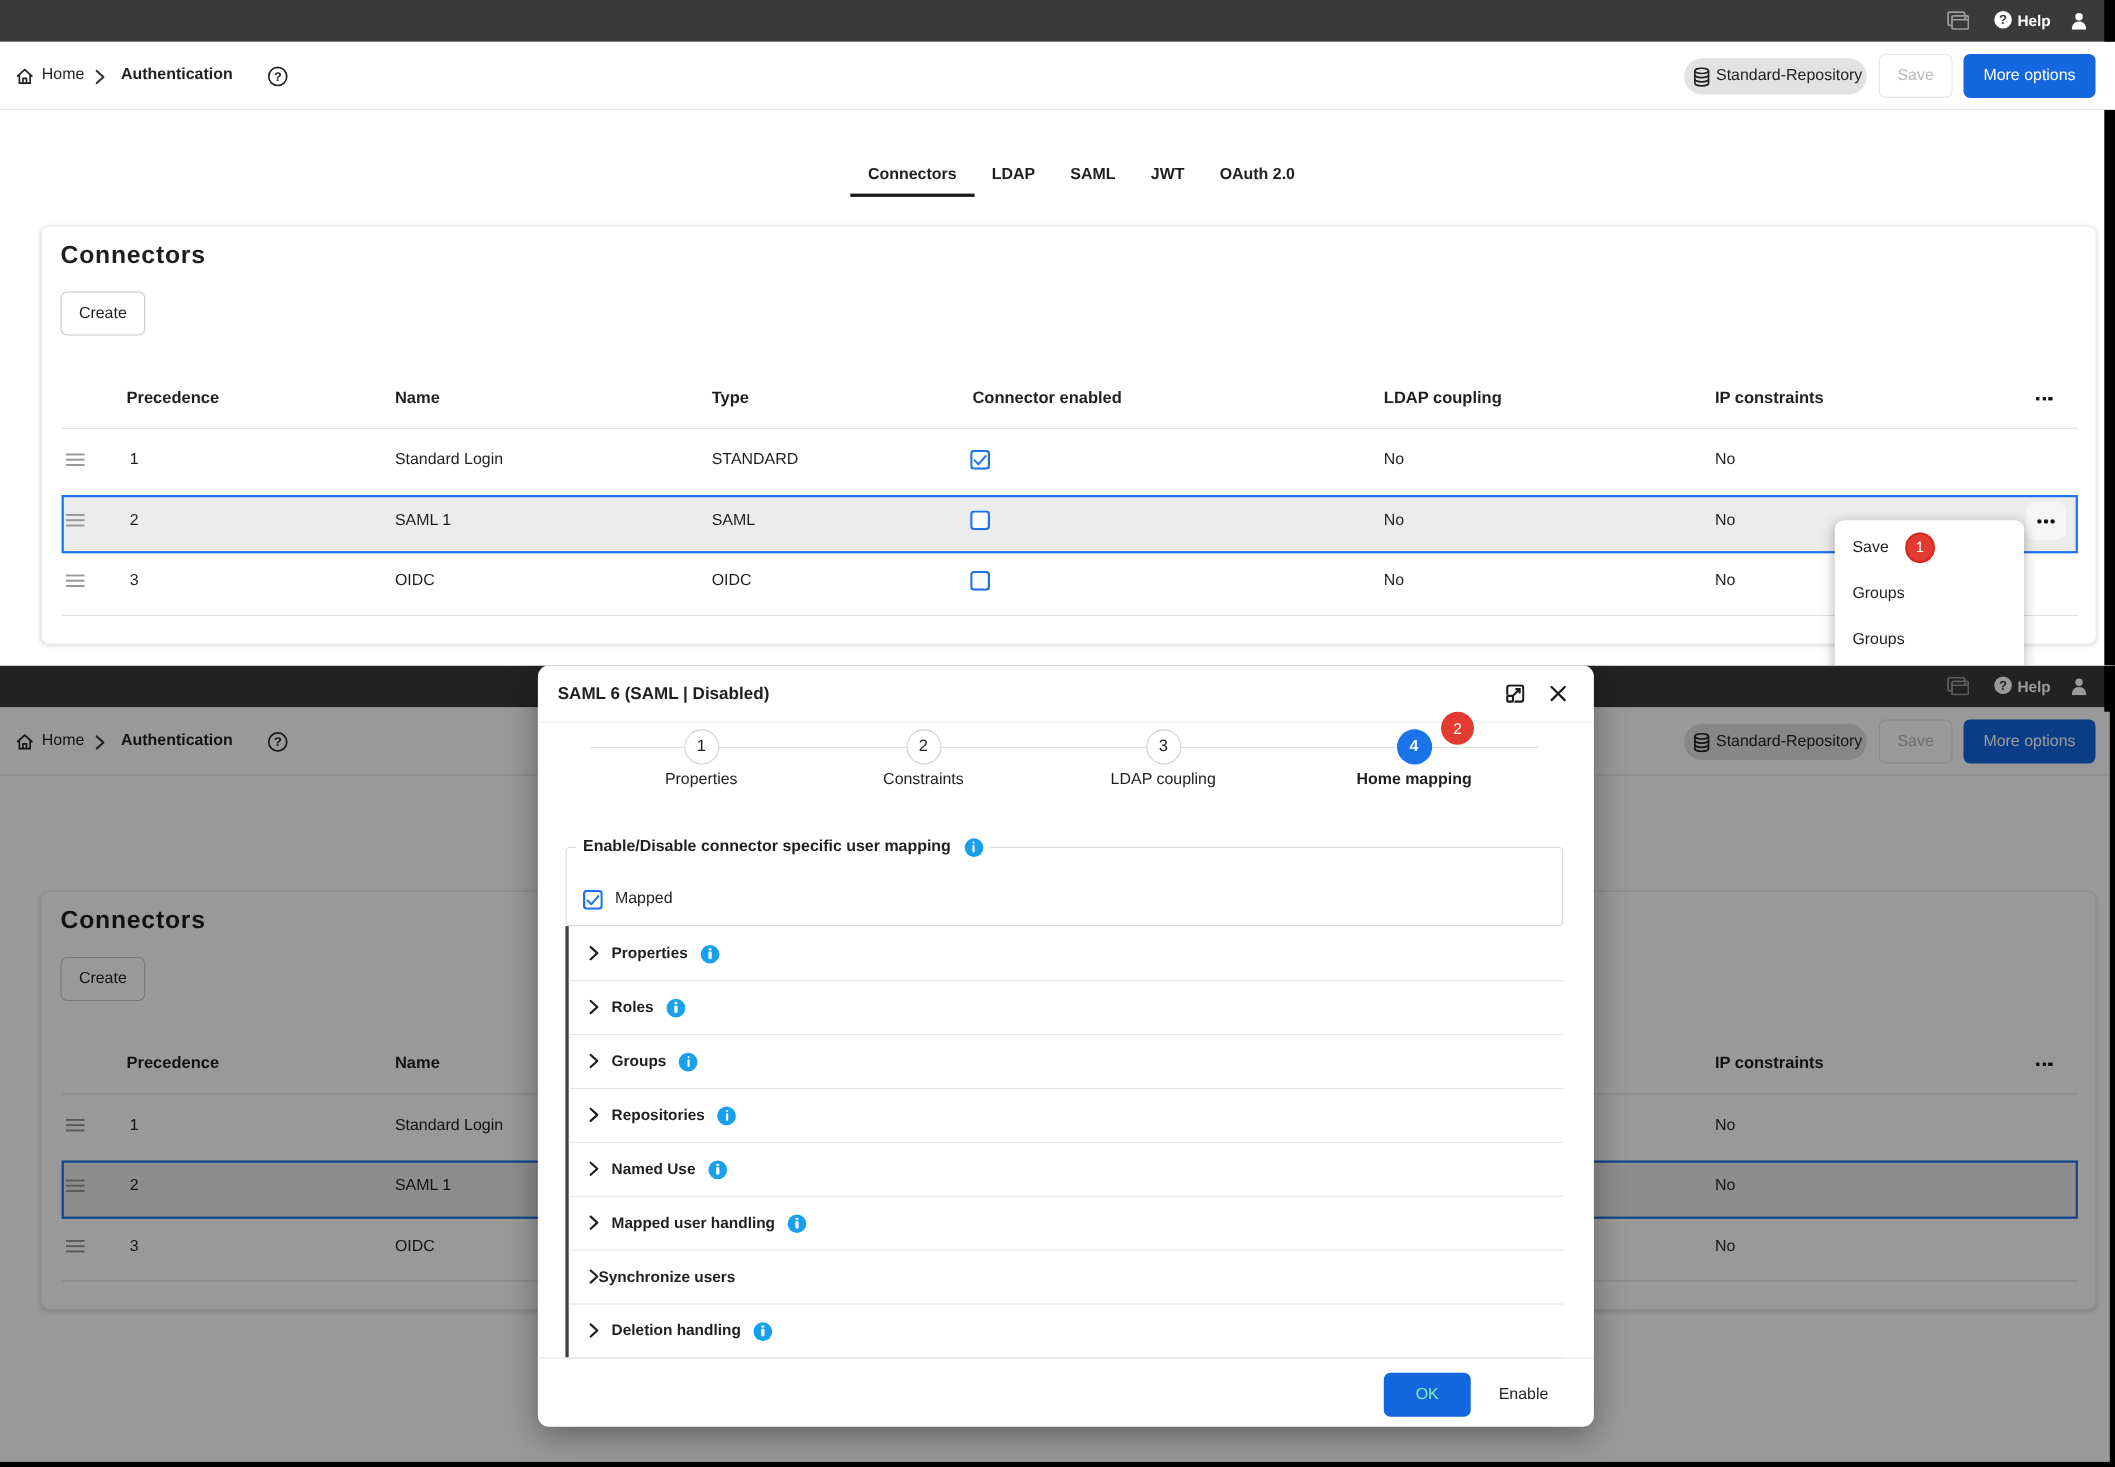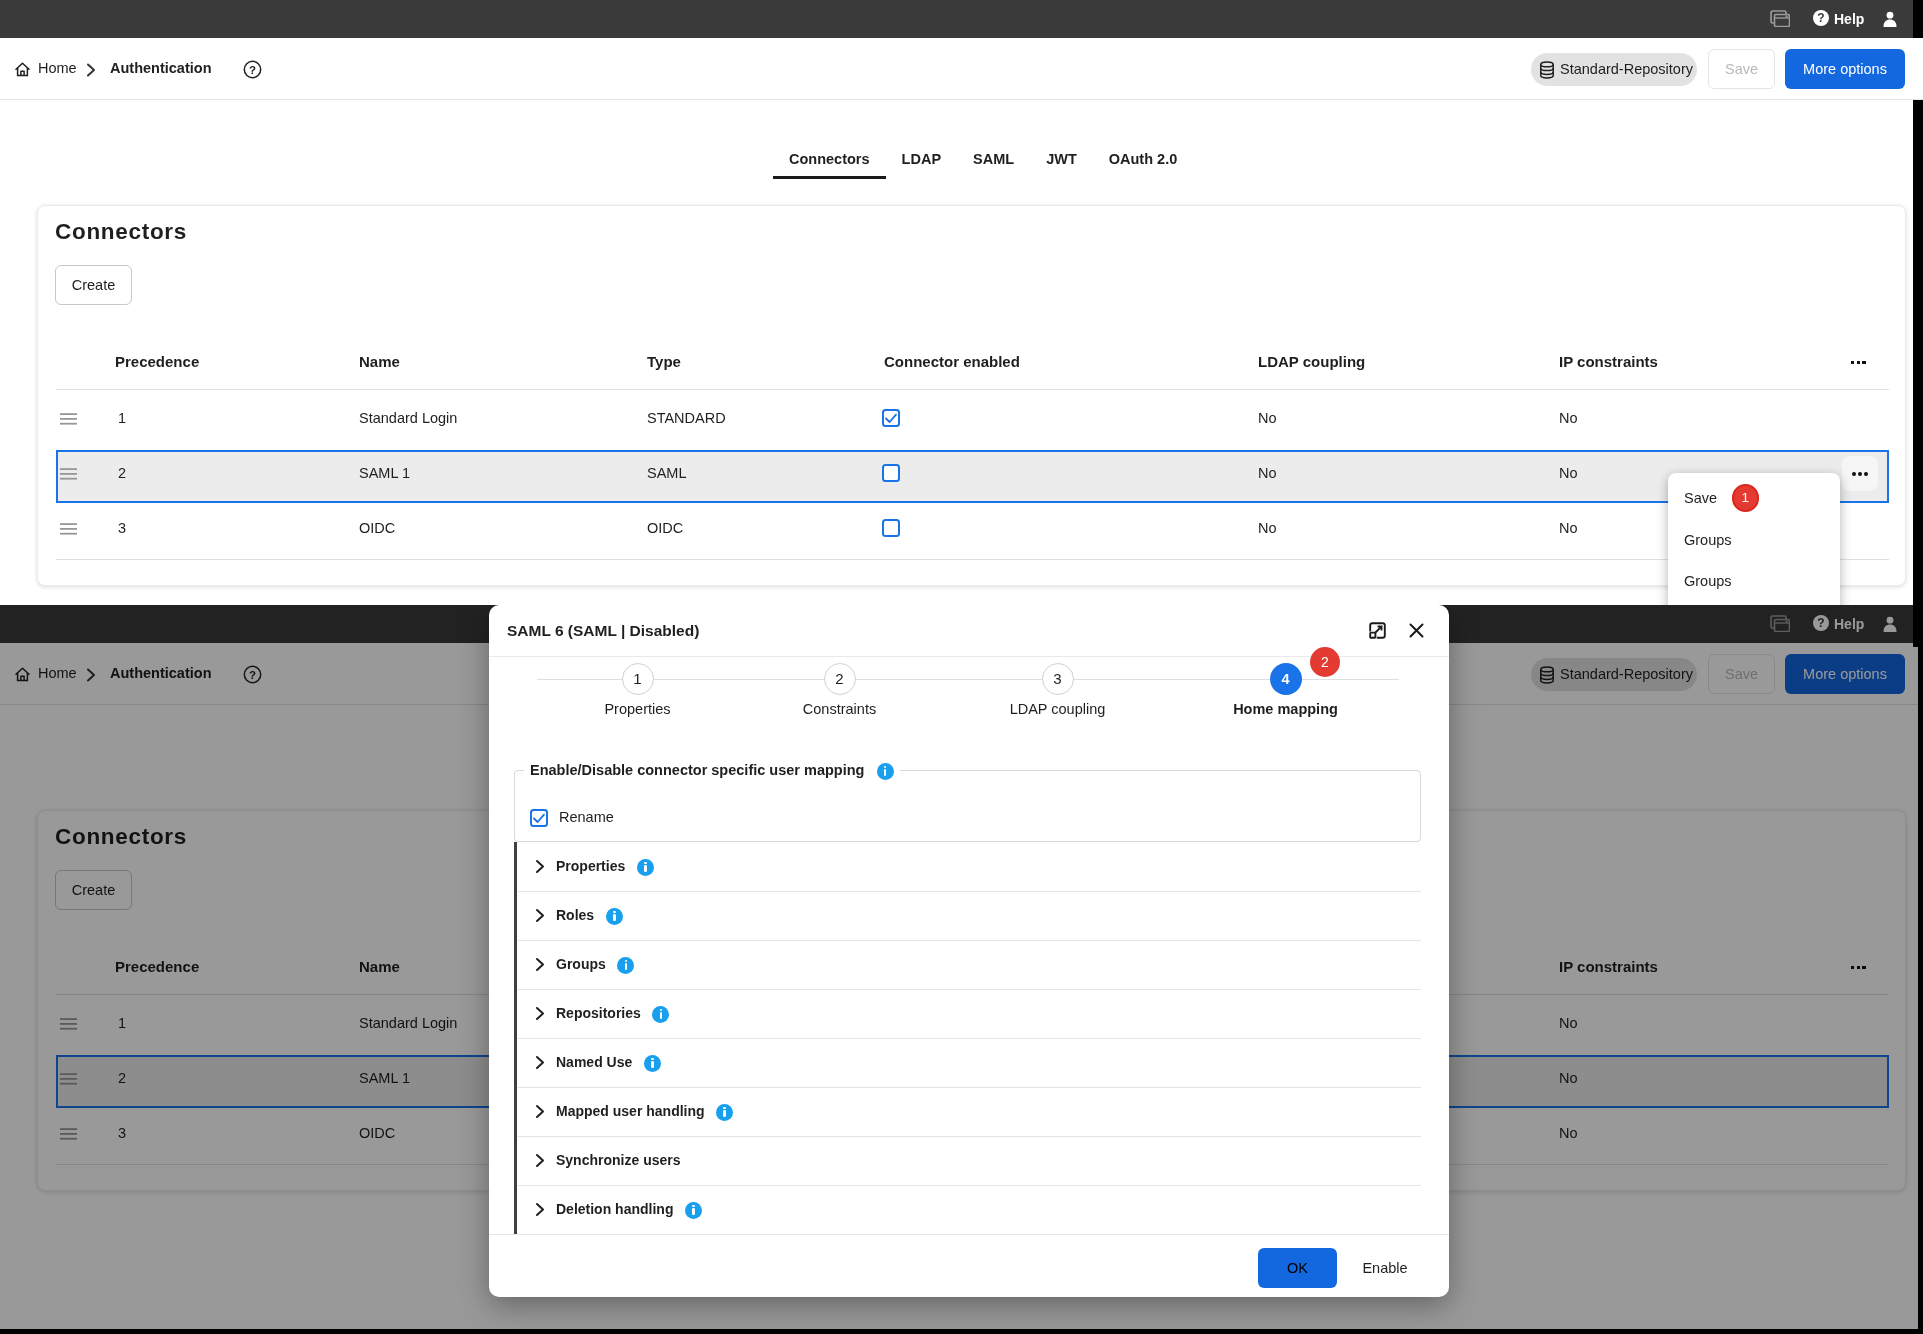--- a/index.html
+++ b/index.html
@@ -253,21 +253,21 @@
       <div style="position:absolute;left:478.5px;top:96px;width:180px;text-align:center;font-size:14.5px">LDAP coupling</div>
       <div style="position:absolute;left:780.5px;top:58px;width:32px;height:32px;border-radius:50%;background:#1a73e8;color:#fff;text-align:center;line-height:32px;font-size:14.5px;font-weight:bold">4</div>
       <div style="position:absolute;left:706.5px;top:96px;width:180px;text-align:center;font-weight:bold;font-size:14.5px">Home mapping</div>
       <div style="position:absolute;left:821px;top:41.5px;width:30px;height:30px;border-radius:50%;background:#e33b32;color:#fff;text-align:center;line-height:30px;font-size:14px">2</div>
       <div style="position:absolute;left:25px;top:165px;width:907px;height:72px;border:1px solid #d8d8d8;border-radius:4px;box-sizing:border-box"></div>
       <div style="position:absolute;left:35px;top:154px;background:#fff;padding:0 6px;height:22px;line-height:22px;font-weight:bold;font-size:14.5px">Enable/Disable connector specific user mapping&nbsp;&nbsp; <span style="display:inline-block;width:17px;height:17px;border-radius:50%;background:#18a0ef;position:relative;vertical-align:middle"><span style="position:absolute;left:50%;top:3px;width:2.6px;height:2.6px;margin-left:-1.3px;border-radius:50%;background:#fff"></span><span style="position:absolute;left:50%;top:6.6px;width:2.6px;height:7px;margin-left:-1.3px;border-radius:1.3px;background:#fff"></span></span></div>
       <div style="position:absolute;left:41px;top:204px;"><svg width="18" height="18" viewBox="0 0 18 18" style="">
           <rect x="1" y="1" width="16" height="16" rx="2.5" fill="#fff" stroke="#1a73e8" stroke-width="2"></rect>
           <path d="M4 9.5 L7.6 13 L14 5.6" fill="none" stroke="#1a73e8" stroke-width="1.8" stroke-linecap="round" stroke-linejoin="round"></path>
         </svg></div>
-      <div style="position:absolute;left:70px;top:202px;height:21px;line-height:21px;font-size:14.5px">Rename</div>
+      <div style="position:absolute;left:70px;top:202px;height:21px;line-height:21px;font-size:14.5px">Mapped</div>
       <div style="position:absolute;left:24.5px;top:237px;width:3.5px;height:392px;background:#3f3f3f"></div>
       <div style="position:absolute;left:46px;top:254px"><svg width="10" height="15" viewBox="0 0 10 15" style="">
           <path d="M2 2 L8 7.5 L2 13" fill="none" stroke="#1f1f1f" stroke-width="2" stroke-linecap="round" stroke-linejoin="round"></path>
         </svg></div>
       <div style="position:absolute;left:67px;top:251px;height:21px;line-height:21px;font-weight:bold;font-size:14px">Properties&nbsp;&nbsp; <span style="display:inline-block;width:17px;height:17px;border-radius:50%;background:#18a0ef;position:relative;vertical-align:middle"><span style="position:absolute;left:50%;top:3px;width:2.6px;height:2.6px;margin-left:-1.3px;border-radius:50%;background:#fff"></span><span style="position:absolute;left:50%;top:6.6px;width:2.6px;height:7px;margin-left:-1.3px;border-radius:1.3px;background:#fff"></span></span></div>
       <div style="position:absolute;left:29px;top:286px;width:903px;height:1px;background:#e4e4e4"></div>
       <div style="position:absolute;left:46px;top:303px"><svg width="10" height="15" viewBox="0 0 10 15" style="">
           <path d="M2 2 L8 7.5 L2 13" fill="none" stroke="#1f1f1f" stroke-width="2" stroke-linecap="round" stroke-linejoin="round"></path>
         </svg></div>
       <div style="position:absolute;left:67px;top:300px;height:21px;line-height:21px;font-weight:bold;font-size:14px">Roles&nbsp;&nbsp; <span style="display:inline-block;width:17px;height:17px;border-radius:50%;background:#18a0ef;position:relative;vertical-align:middle"><span style="position:absolute;left:50%;top:3px;width:2.6px;height:2.6px;margin-left:-1.3px;border-radius:50%;background:#fff"></span><span style="position:absolute;left:50%;top:6.6px;width:2.6px;height:7px;margin-left:-1.3px;border-radius:1.3px;background:#fff"></span></span></div>
@@ -288,24 +288,24 @@
       <div style="position:absolute;left:67px;top:447px;height:21px;line-height:21px;font-weight:bold;font-size:14px">Named Use&nbsp;&nbsp; <span style="display:inline-block;width:17px;height:17px;border-radius:50%;background:#18a0ef;position:relative;vertical-align:middle"><span style="position:absolute;left:50%;top:3px;width:2.6px;height:2.6px;margin-left:-1.3px;border-radius:50%;background:#fff"></span><span style="position:absolute;left:50%;top:6.6px;width:2.6px;height:7px;margin-left:-1.3px;border-radius:1.3px;background:#fff"></span></span></div>
       <div style="position:absolute;left:29px;top:482px;width:903px;height:1px;background:#e4e4e4"></div>
       <div style="position:absolute;left:46px;top:499px"><svg width="10" height="15" viewBox="0 0 10 15" style="">
           <path d="M2 2 L8 7.5 L2 13" fill="none" stroke="#1f1f1f" stroke-width="2" stroke-linecap="round" stroke-linejoin="round"></path>
         </svg></div>
       <div style="position:absolute;left:67px;top:496px;height:21px;line-height:21px;font-weight:bold;font-size:14px">Mapped user handling&nbsp;&nbsp; <span style="display:inline-block;width:17px;height:17px;border-radius:50%;background:#18a0ef;position:relative;vertical-align:middle"><span style="position:absolute;left:50%;top:3px;width:2.6px;height:2.6px;margin-left:-1.3px;border-radius:50%;background:#fff"></span><span style="position:absolute;left:50%;top:6.6px;width:2.6px;height:7px;margin-left:-1.3px;border-radius:1.3px;background:#fff"></span></span></div>
       <div style="position:absolute;left:29px;top:531px;width:903px;height:1px;background:#e4e4e4"></div>
       <div style="position:absolute;left:46px;top:548px"><svg width="10" height="15" viewBox="0 0 10 15" style="">
           <path d="M2 2 L8 7.5 L2 13" fill="none" stroke="#1f1f1f" stroke-width="2" stroke-linecap="round" stroke-linejoin="round"></path>
         </svg></div>
-      <div style="position:absolute;left:67px;top:545px;height:21px;line-height:21px;font-weight:bold;font-size:14px">Synchronize users</div>
+      <div style="position:absolute;left:55px;top:545px;height:21px;line-height:21px;font-weight:bold;font-size:14px">Synchronize users</div>
       <div style="position:absolute;left:29px;top:580px;width:903px;height:1px;background:#e4e4e4"></div>
       <div style="position:absolute;left:46px;top:597px"><svg width="10" height="15" viewBox="0 0 10 15" style="">
           <path d="M2 2 L8 7.5 L2 13" fill="none" stroke="#1f1f1f" stroke-width="2" stroke-linecap="round" stroke-linejoin="round"></path>
         </svg></div>
       <div style="position:absolute;left:67px;top:594px;height:21px;line-height:21px;font-weight:bold;font-size:14px">Deletion handling&nbsp;&nbsp; <span style="display:inline-block;width:17px;height:17px;border-radius:50%;background:#18a0ef;position:relative;vertical-align:middle"><span style="position:absolute;left:50%;top:3px;width:2.6px;height:2.6px;margin-left:-1.3px;border-radius:50%;background:#fff"></span><span style="position:absolute;left:50%;top:6.6px;width:2.6px;height:7px;margin-left:-1.3px;border-radius:1.3px;background:#fff"></span></span></div>
       <div style="position:absolute;left:29px;top:629px;width:903px;height:1px;background:#e4e4e4"></div>
       <div style="position:absolute;left:0;top:629px;width:960px;height:1px;background:#e4e4e4"></div>
-      <div style="position:absolute;left:769px;top:643px;width:79px;height:40px;border-radius:6px;background:#1367df;color:#000000;text-align:center;line-height:40px;font-size:14.5px">OK</div>
+      <div style="position:absolute;left:769px;top:643px;width:79px;height:40px;border-radius:6px;background:#1367df;color:#86efac;text-align:center;line-height:40px;font-size:14.5px">OK</div>
       <div style="position:absolute;left:869px;top:643px;width:54px;height:40px;text-align:center;line-height:40px;font-size:14.5px">Enable</div>
     </div>
     <div style="position:absolute;left:0;top:724px;width:1923px;height:5px;background:#000"></div>
   </div>
 </body></html>

